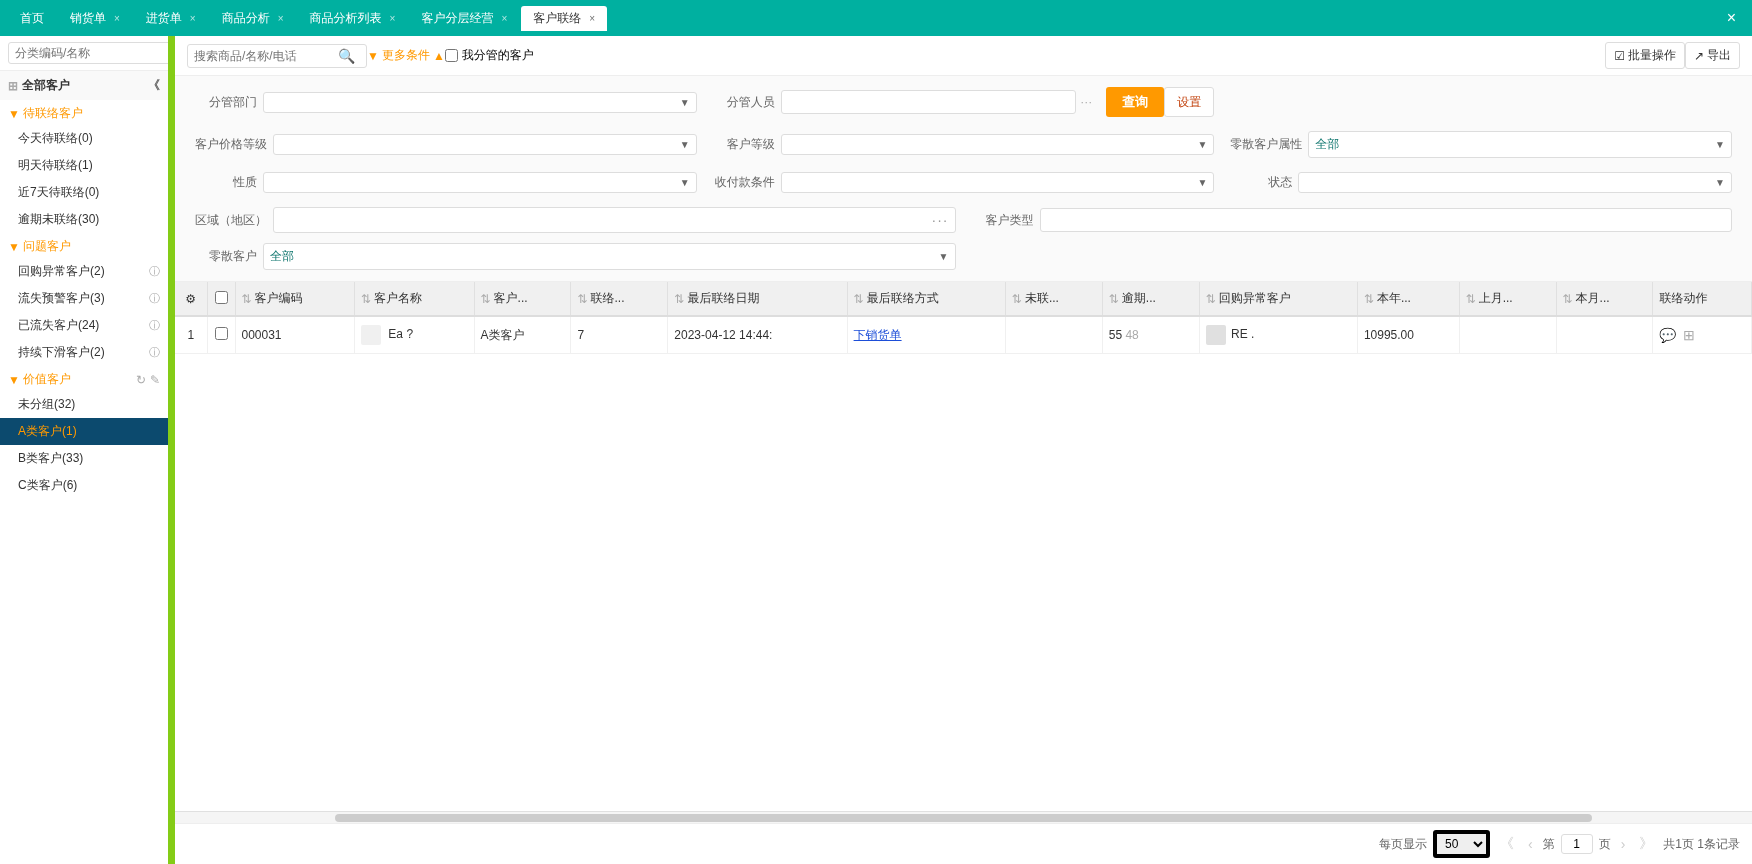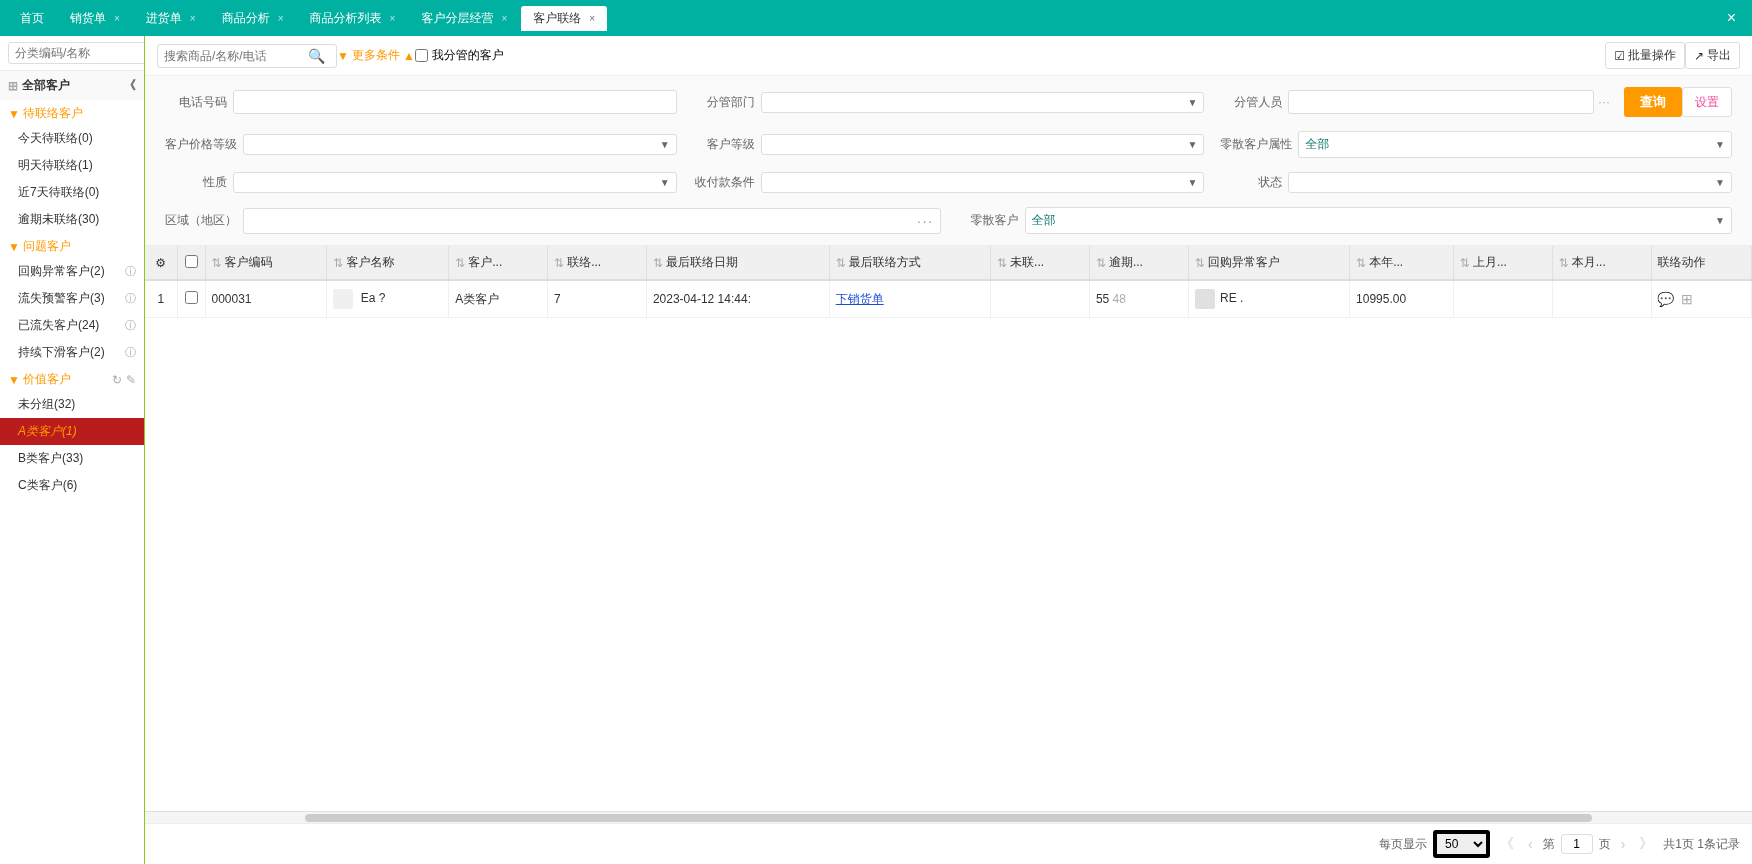--- a/index.html
+++ b/index.html
@@ -18,21 +18,21 @@
     .nav-item.active { background: white; color: #333; }
     .nav-item .close-x { font-size: 10px; margin-left: 4px; opacity: 0.7; }
     .nav-spacer { flex: 1; }
     .nav-close-btn { color: white; cursor: pointer; font-size: 16px; padding: 4px 8px; }
 
     
     .main-layout { display: flex; height: calc(864px - 36px); }
 
     
     .sidebar {
-      width: 145px; background: white; border-right: 1px solid #84cc16;
+      width: 175px; background: white; border-right: 7px solid #84cc16;
       display: flex; flex-direction: column; overflow-y: auto; flex-shrink: 0;
     }
     .sidebar-search {
       display: flex; align-items: center; padding: 6px 8px; border-bottom: 1px solid #eee; gap: 4px;
     }
     .sidebar-search input {
       flex: 1; border: 1px solid #ddd; border-radius: 3px; padding: 3px 6px; font-size: 12px; outline: none;
       color: #999;
     }
     .sidebar-section-title {
@@ -42,21 +42,21 @@
     .sidebar-collapse { color: #666; font-size: 12px; cursor: pointer; }
     .sidebar-group-label {
       display: flex; align-items: center; padding: 5px 8px 3px 8px; color: #f90; font-size: 12px;
       cursor: pointer; gap: 3px;
     }
     .sidebar-item {
       padding: 5px 8px 5px 18px; color: #333; cursor: pointer; font-size: 12px;
       display: flex; align-items: center; justify-content: space-between;
       white-space: nowrap; overflow: hidden;
     }
-    .sidebar-item.active { background: #b91c1c; color: #f90; font-style: italic; }
+    .sidebar-item.active { background: #0c4a6e; color: #f90; }
     .sidebar-item .info-icon { color: #aaa; font-size: 11px; }
 
     
     .content { flex: 1; display: flex; flex-direction: column; overflow: hidden; background: white; }
 
     
     .filter-bar {
       display: flex; align-items: center; padding: 6px 12px; background: white;
       border-bottom: 1px solid #eee; 
     }
@@ -89,21 +89,21 @@
       padding: 4px 6px; background: white; cursor: pointer; justify-content: space-between; gap: 4px;
     }
     .adv-filter-select .text { color: #0f766e; font-size: 12px; flex: 1; }
     .adv-filter-select .arrow { color: #666; font-size: 10px; }
     .adv-filter-select .dots { color: #999; font-size: 14px; letter-spacing: 1px; }
     .btn-query {
       background: #f90; color: white; border: none; padding: 6px 16px; border-radius: 3px;
       cursor: pointer; font-size: 13px; font-weight: bold;
     }
     .btn-setting {
-      background: white; color: #ec4899; border: 1px solid #ddd; padding: 5px 12px; border-radius: 3px;
+      background: white; color: #c2410c; border: 1px solid #ddd; padding: 5px 12px; border-radius: 3px;
       cursor: pointer; font-size: 12px;
     }
 
     
     .table-area { flex: 1; overflow: auto; }
     table { width: 100%; border-collapse: collapse; font-size: 12px; }
     thead tr { background: #f0f0f0; }
     thead th {
       padding: 8px 6px; text-align: left; border-right: 1px solid #e0e0e0;
       border-bottom: 2px solid #ddd; color: #333; font-weight: normal; white-space: nowrap;
@@ -281,24 +281,20 @@
       <div class="btn-export">
         <span>↗</span>
         <span>导出</span>
       </div>
     </div>
 
     <div style="background:#fafafa;border-bottom:1px solid #eee;padding:6px 12px;">
 
       <div style="display:grid;grid-template-columns:1fr 1fr 1fr;margin-bottom:4px;">
         <div class="adv-col">
-          <span class="adv-col-label">电话号码</span>
-          <input class="adv-filter-input" type="text" value="" style="">
-        </div>
-        <div class="adv-col">
           <span class="adv-col-label">分管部门</span>
           <div class="adv-filter-select">
             <span class="text"></span>
             <span class="arrow">▼</span>
           </div>
         </div>
         <div class="adv-col">
           <span class="adv-col-label">分管人员</span>
           <div style="display:flex;flex:1;gap:4px;align-items:center;">
             <input class="adv-filter-input" type="text" value="" style="flex: 1 1 0%;">
@@ -359,20 +355,24 @@
         </div>
       </div>
 
       <div style="display:grid;grid-template-columns:1fr 1fr;">
         <div class="adv-col">
           <span class="adv-col-label">区域（地区）</span>
           <div class="adv-filter-select">
             <span class="text"></span>
             <span class="dots">···</span>
           </div>
+        </div>
+        <div class="adv-col">
+          <span class="adv-col-label">客户类型</span>
+          <input class="adv-filter-input" type="text" value="" style="flex: 1 1 0%;">
         </div>
         <div class="adv-col">
           <span class="adv-col-label">零散客户</span>
           <div class="adv-filter-select">
             <span class="text">全部</span>
             <span class="arrow">▼</span>
           </div>
         </div>
       </div>
     </div>

